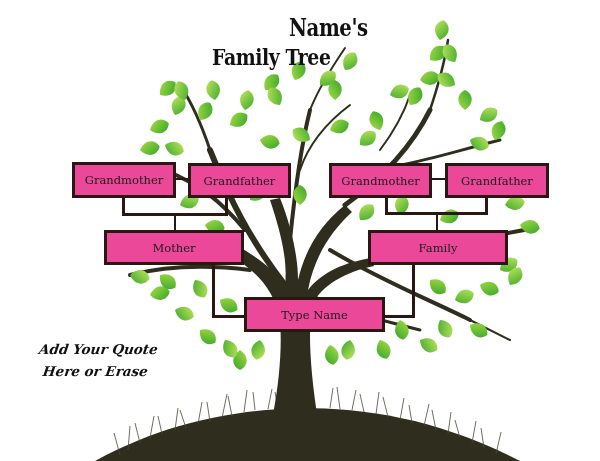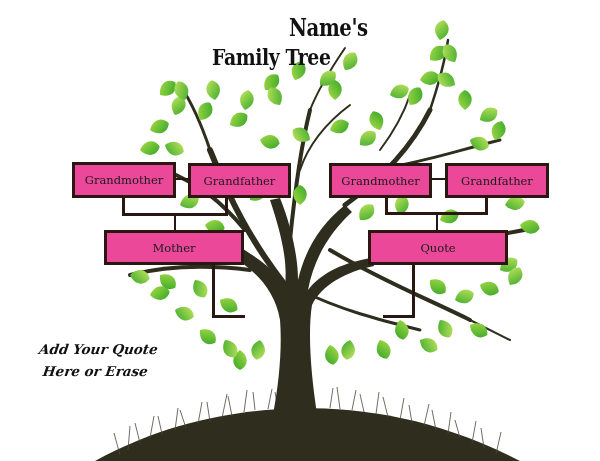--- a/index.html
+++ b/index.html
@@ -152,19 +152,20 @@
     <div class="line" style="left:212px;top:315px;width:33px;height:3px;"></div>
     <div class="line" style="left:412px;top:263px;width:3px;height:55px;"></div>
     <div class="line" style="left:383px;top:315px;width:32px;height:3px;"></div>
   </div>
 
   <div class="box" style="left:72px;top:162px;width:104px;height:36px;">Grandmother</div>
   <div class="box" style="left:188px;top:163px;width:103px;height:35px;">Grandfather</div>
   <div class="box" style="left:329px;top:163px;width:103px;height:35px;">Grandmother</div>
   <div class="box" style="left:445px;top:163px;width:104px;height:35px;">Grandfather</div>
   <div class="box" style="left:104px;top:230px;width:140px;height:35px;">Mother</div>
-  <div class="box" style="left:368px;top:230px;width:140px;height:35px;">Quote</div>
+  <div class="box" style="left:368px;top:230px;width:140px;height:35px;">Family</div>
+  <div class="box" style="left:244px;top:297px;width:141px;height:35px;">Type Name</div>
 
   <div class="quote">
     <div>Add Your Quote</div>
     <div>Here or Erase</div>
   </div>
 </div>
 
 </body></html>

